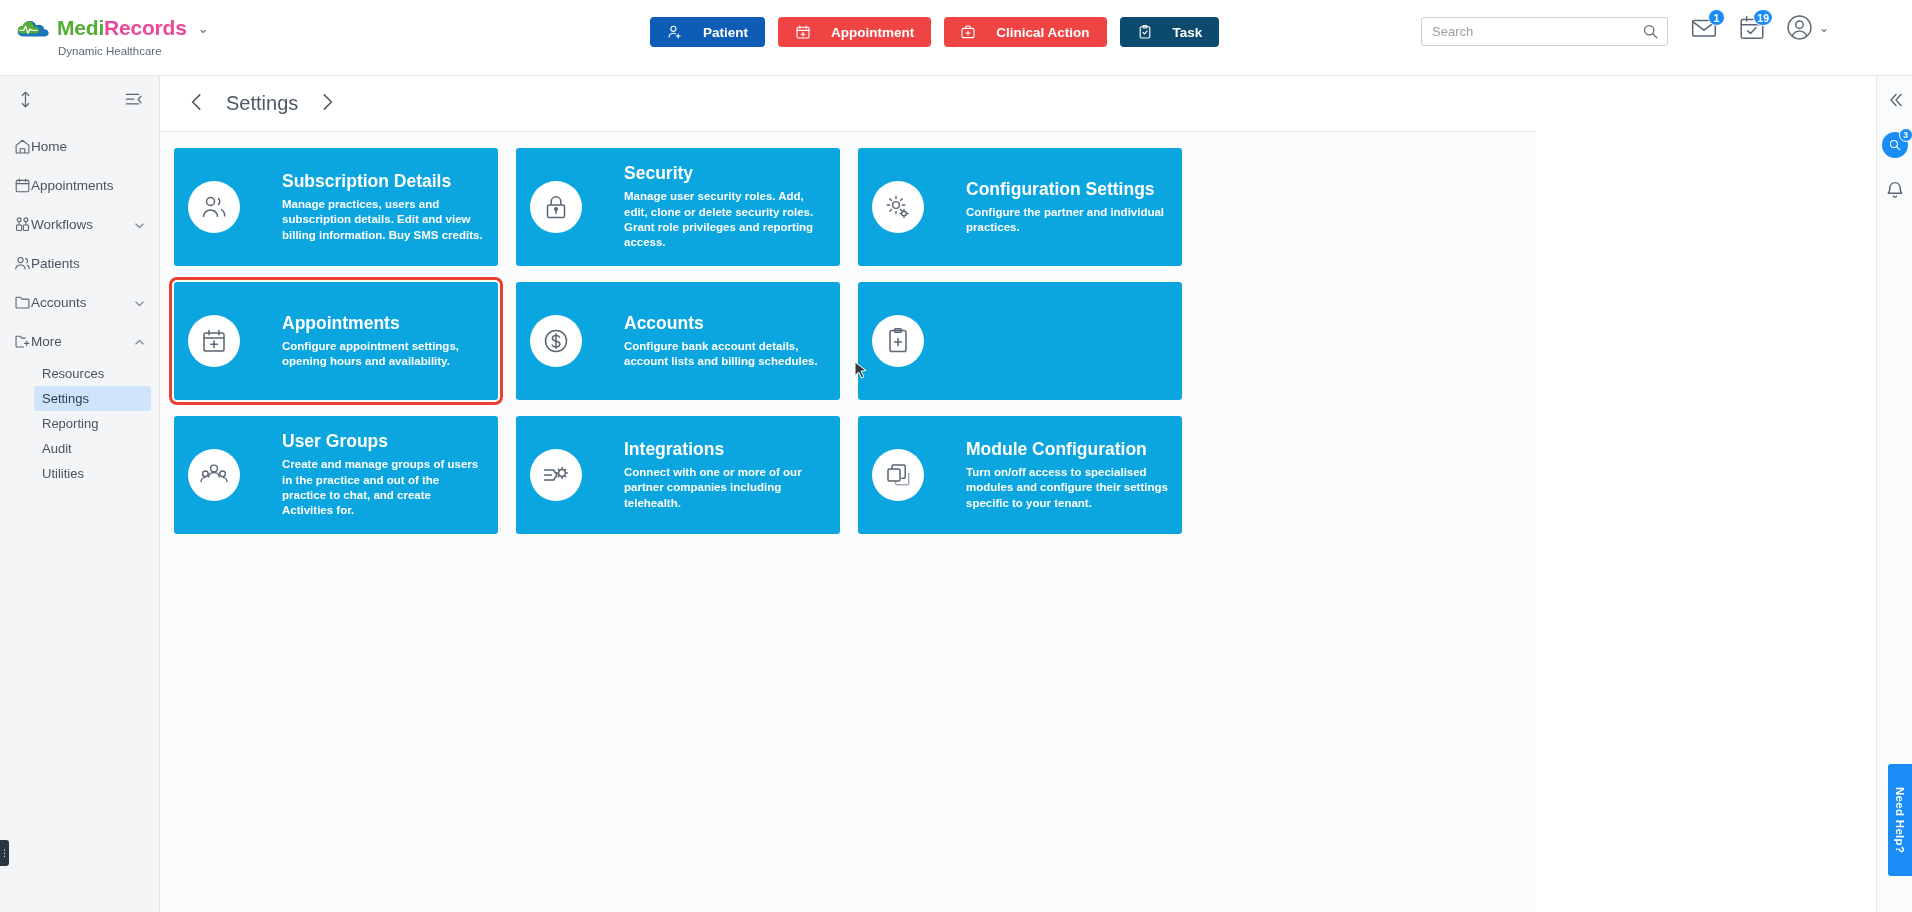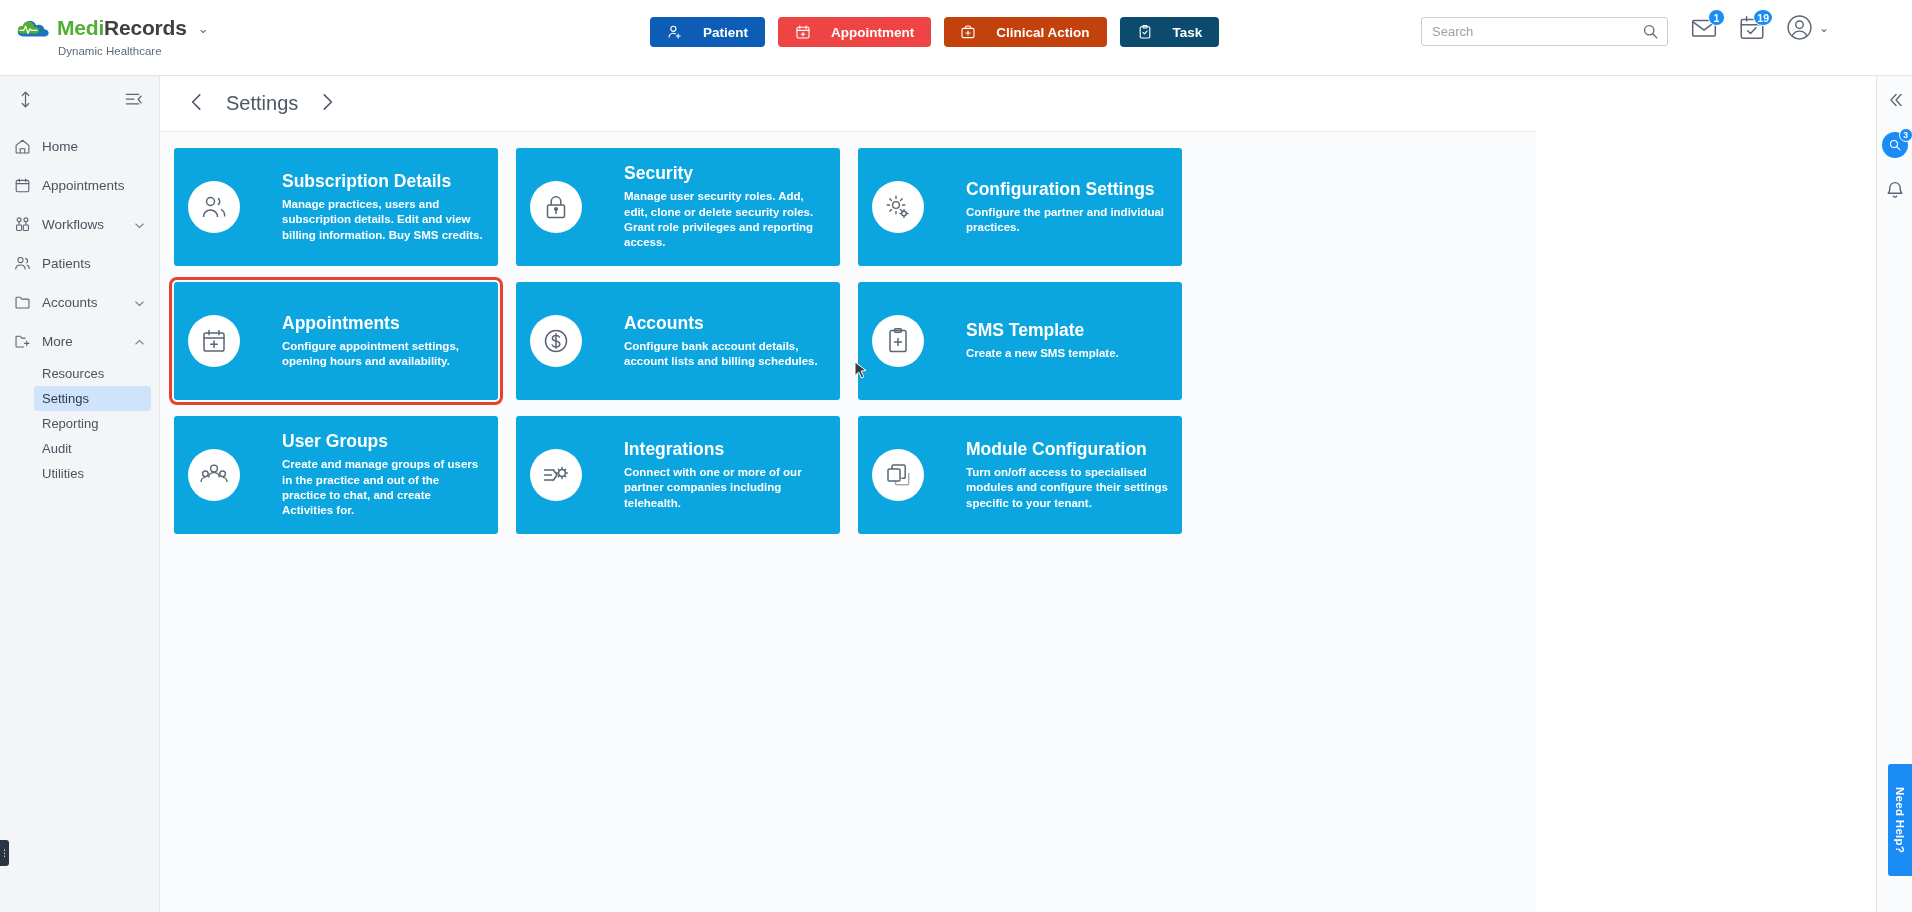--- a/index.html
+++ b/index.html
@@ -14,34 +14,34 @@
   .topbar {
     position: absolute; top: 0; left: 0; width: 1912px; height: 76px;
     background: #ffffff; border-bottom: 1px solid #e3e6ea;
     display: flex; align-items: flex-start;
   }
   .brand { position: absolute; left: 16px; top: 16px; display: flex; flex-direction: column; }
   .brand-row { display: flex; align-items: center; gap: 7px; }
   .cloud-icon { width: 34px; height: 24px; position: relative; display:block; }
   .brand-text { font-size: 21px; font-weight: bold; letter-spacing: -0.2px; }
   .brand-medi { color: #52ae32; }
-  .brand-records { color: #404040; text-align: center; }
+  .brand-records { color: #ec4899; text-align: center; }
   .brand-chev { color: #5a6673; font-size: 13px; margin-left: 4px; }
   .brand-sub { font-size: 11.5px; color: #5f6b77; margin-top: 5px; margin-left: 42px; }
 
   .actions { position: absolute; left: 650px; top: 17px; display: flex; gap: 13px; }
   .act-btn {
     height: 30px; border-radius: 4px; border: none; color: #fff;
     font-size: 13.5px; font-weight: bold; display: flex; align-items: center;
     gap: 20px; padding: 0 17px; cursor: pointer; white-space: nowrap;
     font-family: "Liberation Sans", sans-serif;
   }
   .act-patient { background: #0d5cb6; }
   .act-appt { background: #ef4444; }
-  .act-clinical { background: #c2410c; padding-left: 16px; }
+  .act-clinical { background: #ef4444; padding-left: 16px; }
   .act-task { background: #0c4a6e; }
   .act-ico { width: 16px; height: 16px; flex: 0 0 16px; }
 
   .search-wrap { position: absolute; left: 1421px; top: 17px; width: 247px; height: 29px; }
   .search-input {
     width: 100%; height: 100%; border: 1px solid #c9ced4; border-radius: 3px;
     padding: 0 30px 0 10px; font-size: 13px; color: #333;
     font-family: "Liberation Sans", sans-serif; outline: none; background:#fff;
   }
   .search-input::placeholder { color: #9aa1a9; }
@@ -62,21 +62,21 @@
   .sidebar {
     position: absolute; left: 0; top: 76px; width: 160px; height: 836px;
     background: #f4f5f7; border-right: 1px solid #e3e6ea;
     display: flex; flex-direction: column;
   }
   .sb-top { display: flex; align-items: center; justify-content: space-between; padding: 14px 16px 10px 16px; }
   .sb-icon-btn { width: 19px; height: 19px; cursor: pointer; }
   .sb-list { margin-top: 8px; }
   .sb-item {
     display: flex; align-items: center; height: 39px; padding: 0 14px;
-    gap: 11px; cursor: pointer; color: #4a5360; font-size: 13.5px;
+    cursor: pointer; color: #4a5360; font-size: 13.5px;
   }
   .sb-item .ico { width: 17px; height: 17px; flex: 0 0 17px; }
   .sb-label { flex: 1; }
   .sb-chev { width: 11px; height: 11px; opacity: .75; }
   .sb-sub { display: flex; align-items: center; height: 25px; margin: 0 8px 0 34px;
             padding: 0 8px; font-size: 13px; color: #4a5360; cursor: pointer; border-radius: 3px; }
   .sb-sub.active { background: #cfe4fb; color: #2e3d4e; }
 
   .pin-tab {
     position: absolute; left: 0; bottom: 46px; width: 9px; height: 26px;
@@ -451,24 +451,20 @@
     </div>
 
     <div class="tile">
       <span class="tile-ico">
         <svg viewBox="0 0 28 28" fill="none" stroke="#5a6673" stroke-width="1.5">
           <rect x="6" y="3.5" width="16" height="21" rx="1.8"></rect>
           <rect x="10.5" y="1.8" width="7" height="3.4" rx="1.2"></rect>
           <path d="M14 11.5v7M10.5 15h7" stroke-linecap="round"></path>
         </svg>
       </span>
-      <span class="tile-txt">
-        <span class="tile-title" style="display:block">SMS Template</span>
-        <span class="tile-desc" style="display:block">Create a new SMS template.</span>
-      </span>
     </div>
 
     <div class="tile">
       <span class="tile-ico">
         <svg viewBox="0 0 28 28" fill="none" stroke="#5a6673" stroke-width="1.4">
           <circle cx="14" cy="7.5" r="3.4"></circle>
             <path d="M8.6 16.5c0-3 2.4-5 5.4-5s5.4 2 5.4 5"></path>
           <circle cx="5.4" cy="12.8" r="2.8"></circle>
             <path d="M1 21c0-2.7 1.9-4.6 4.4-4.6"></path>
           <circle cx="22.6" cy="12.8" r="2.8"></circle>

